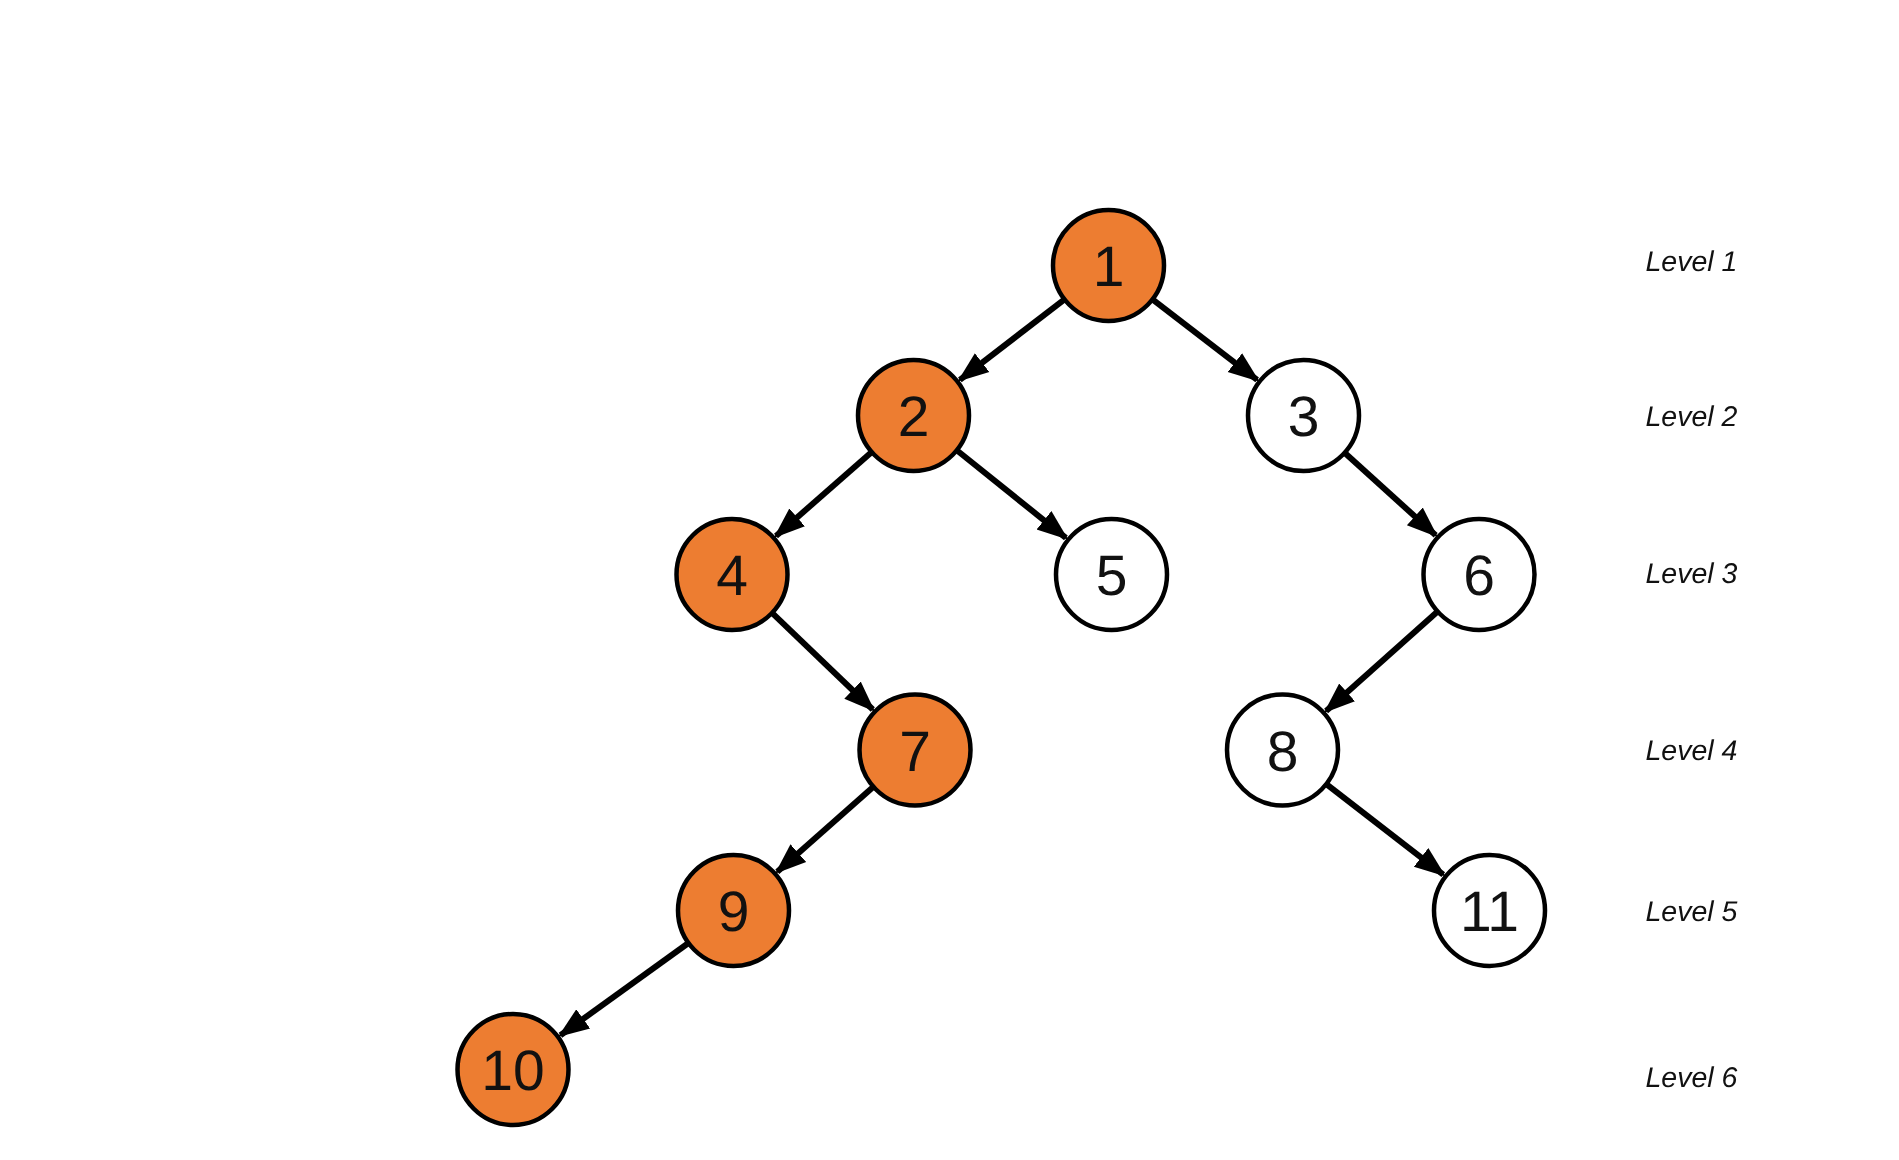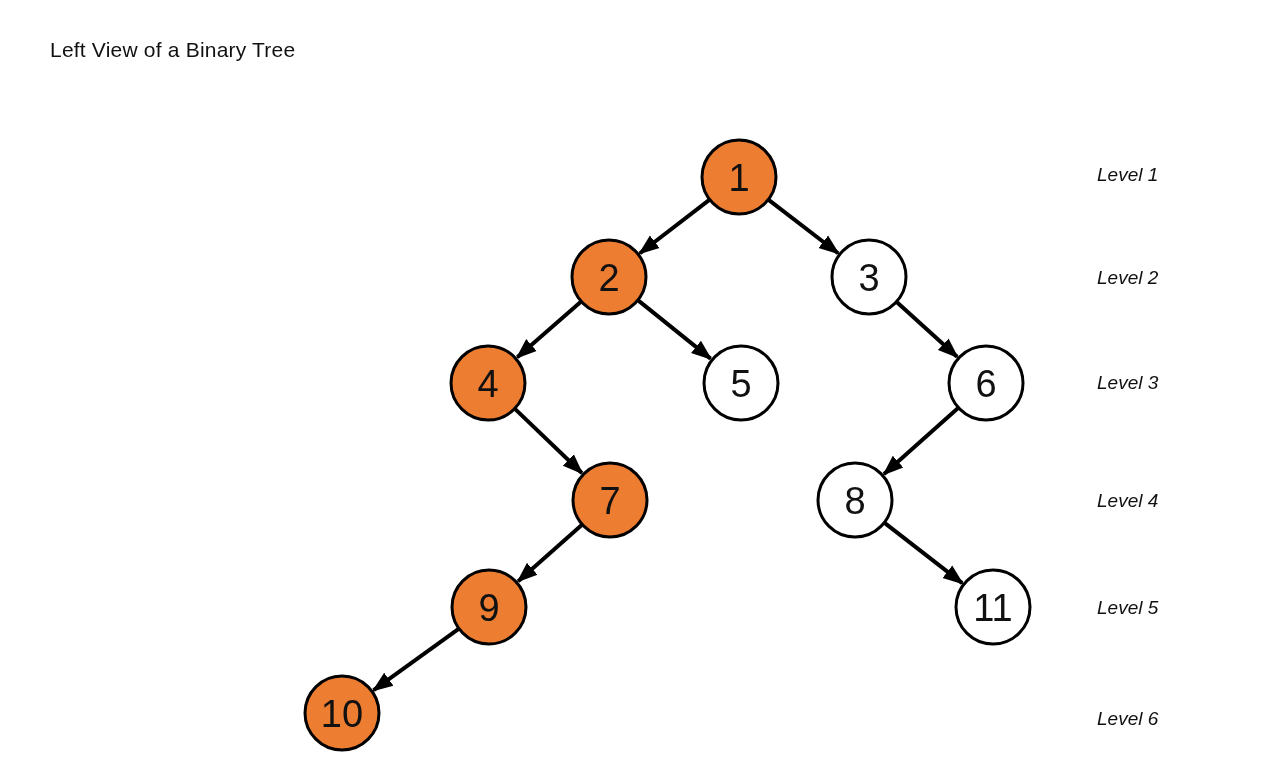--- a/index.html
+++ b/index.html
@@ -37,21 +37,20 @@
     font-family: "Liberation Sans", sans-serif;
     font-size: 19px;
     font-style: italic;
     fill: #111111;
   }
 </style>
 </head>
 <body>
 
 <div class="canvas">
-  <div class="page-title">Left View of a Binary Tree</div>
   <svg class="tree" id="tree-svg" width="1266" height="773" viewBox="0 0 1266 773">
       <defs>
         <marker id="arrowhead" viewBox="0 0 10 10" refX="9" refY="5" markerWidth="5.2" markerHeight="5.2" orient="auto-start-reverse">
           <path d="M 0 1.2 L 10 5 L 0 8.8 z" fill="#000000"></path>
         </marker>
       </defs>
       <line x1="709.6729124031298" y1="199.5592981514386" x2="639.9123355750794" y2="253.221280326862" stroke="#000000" stroke-width="4" marker-end="url(#arrowhead)"></line>
       <line x1="768.3270875968702" y1="199.5592981514386" x2="838.0876644249206" y2="253.221280326862" stroke="#000000" stroke-width="4" marker-end="url(#arrowhead)"></line>
       <line x1="581.1689154000762" y1="301.38095014538777" x2="517.335467551271" y2="357.3011606575642" stroke="#000000" stroke-width="4" marker-end="url(#arrowhead)"></line>
       <line x1="637.8494516124509" y1="300.16698387060455" x2="710.5911185706598" y2="358.5807467309844" stroke="#000000" stroke-width="4" marker-end="url(#arrowhead)"></line>

